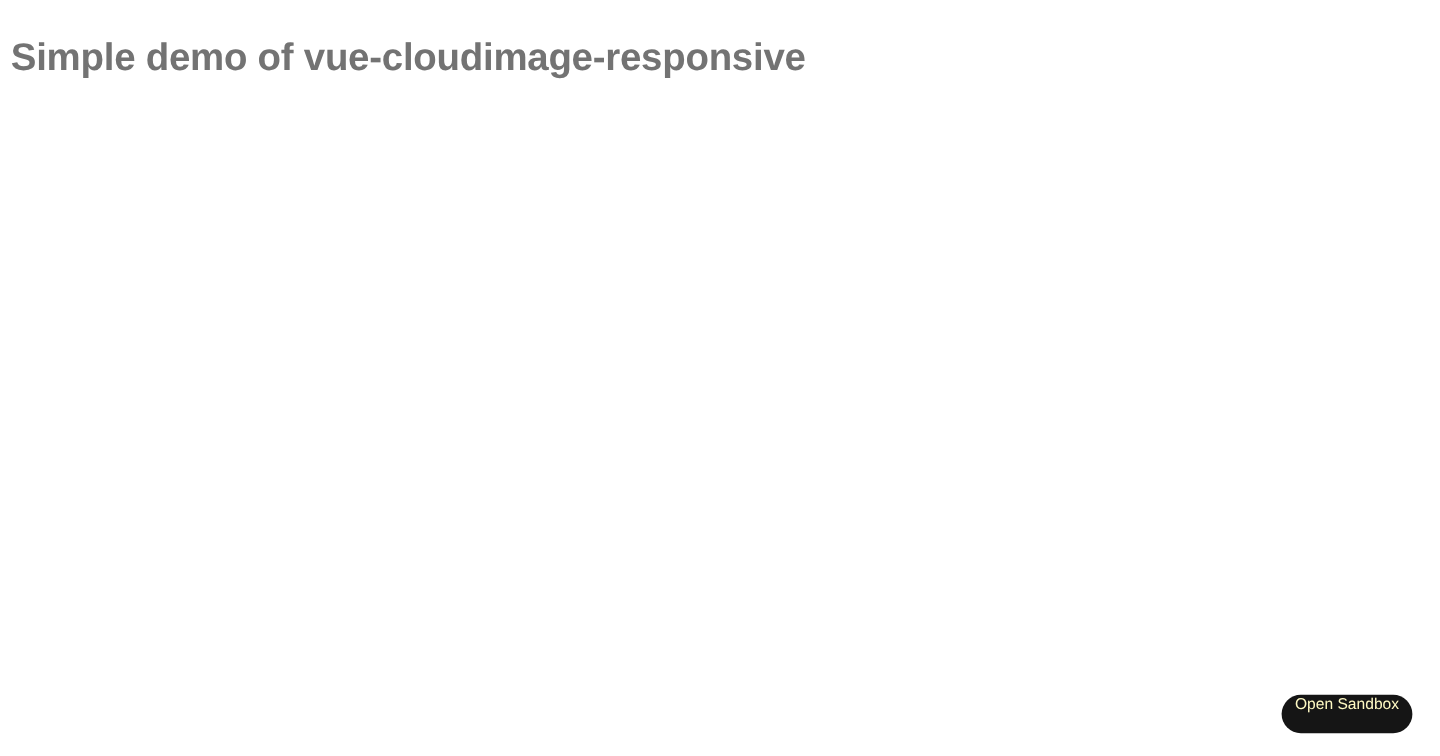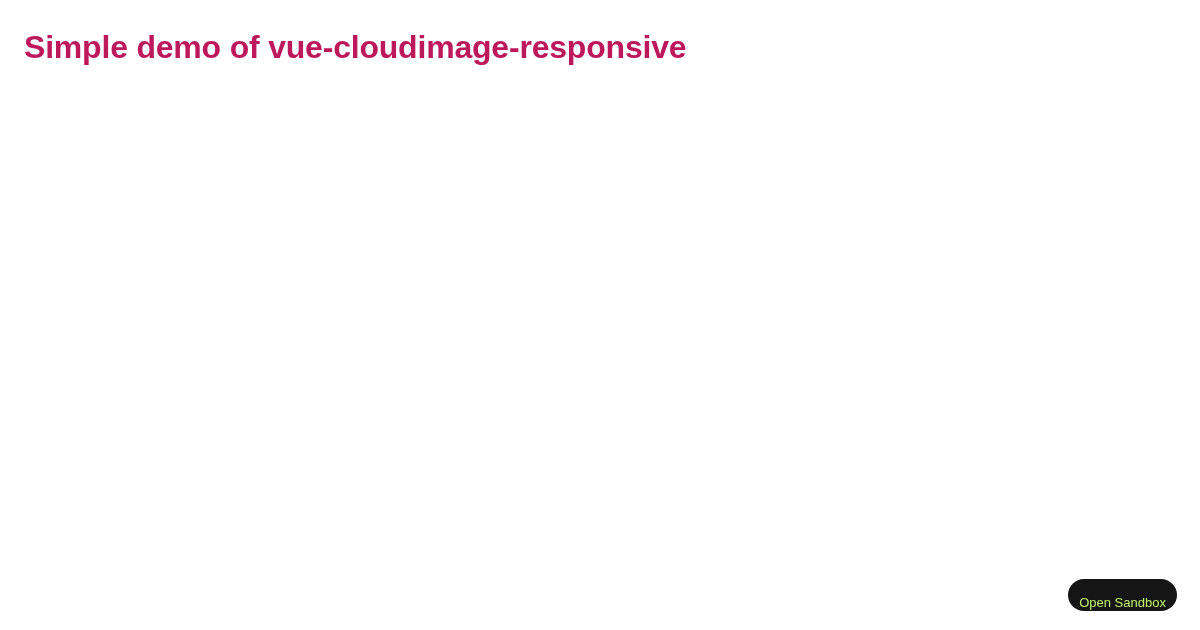--- a/index.html
+++ b/index.html
@@ -21,49 +21,49 @@
     position: absolute;
     top: 0;
     left: 0;
     width: 1200px;
     height: 630px;
     padding: 8px;
     box-sizing: border-box;
   }
 
   .page-title {
-    margin: 21px 0 21px 16px;
+    margin: 21px 0 21px 1px;
     padding: 0;
     font-family: "Liberation Sans", sans-serif;
     font-size: 32px;
     line-height: 37px;
     font-weight: bold;
-    color: #be185d;
+    color: #737373;
     letter-spacing: -0.2px;
     white-space: nowrap;
   }
 
   .content-area {
     display: block;
     width: 100%;
   }
 
   .sandbox-button {
     position: absolute;
     left: 1068px;
     top: 579px;
     width: 109px;
     height: 32px;
     display: flex;
-    align-items: flex-end;
+    align-items: flex-start;
     justify-content: center;
     box-sizing: border-box;
     padding: 0 12px;
     background: #151515;
-    color: #bef264;
+    color: #fef9c3;
     font-family: "Liberation Sans", sans-serif;
     font-size: 13px;
     line-height: 16px;
     font-weight: normal;
     border: 0;
     border-radius: 16px;
     text-decoration: none;
     cursor: pointer;
     white-space: nowrap;
     z-index: 10;

